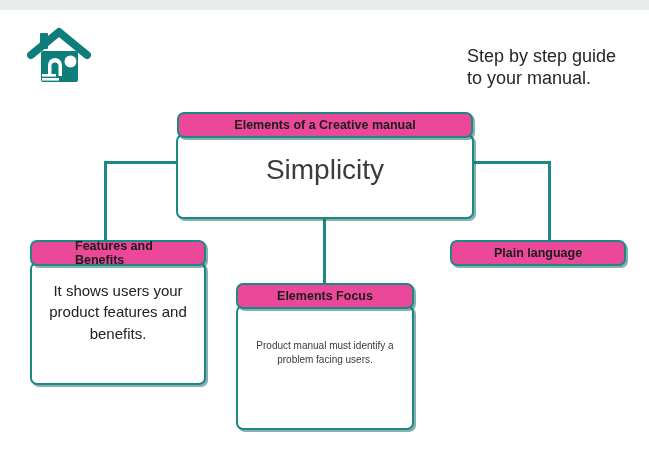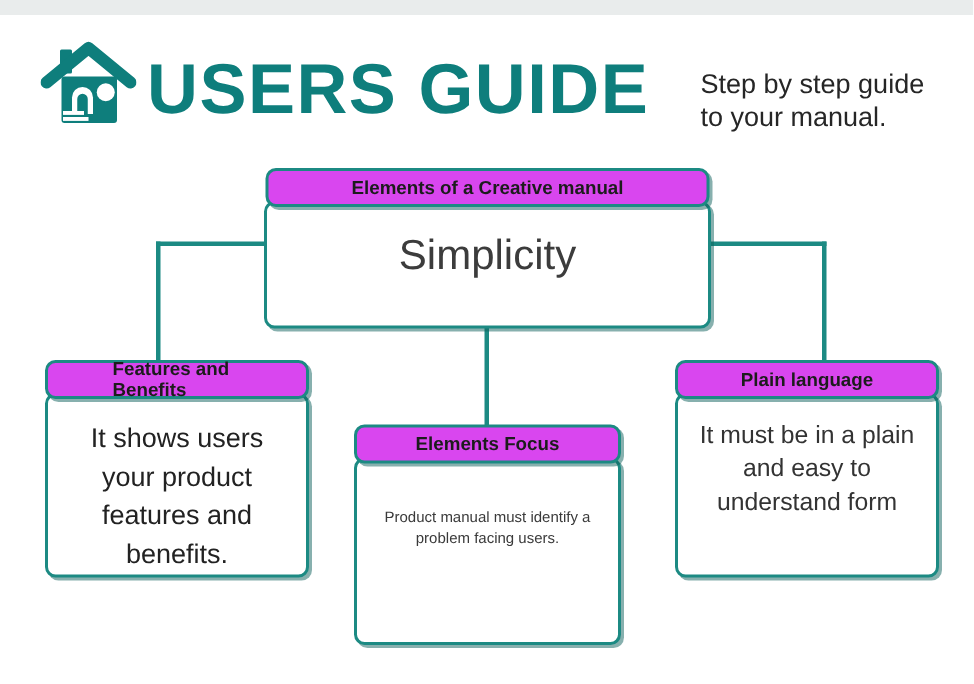--- a/index.html
+++ b/index.html
@@ -21,21 +21,21 @@
     position:absolute;left:98px;top:31px;width:330px;
     font-size:47px;font-weight:bold;letter-spacing:1px;color:var(--accent);
     white-space:nowrap;
   }
   .subtitle{
     position:absolute;left:467px;top:46px;width:175px;
     font-size:18px;line-height:1.22;color:var(--text-dark);
   }
   .node-header{
     position:absolute;box-sizing:border-box;z-index:3;
-    background:#d946ef;border:2px solid var(--border);border-radius:7px;
+    background:#ec4899;border:2px solid var(--border);border-radius:7px;
     box-shadow:2px 2px 0 var(--shadow);
     display:flex;align-items:center;justify-content:center;
     font-size:12.5px;font-weight:bold;color:#1c1c1c;
   }
   .node-body{
     position:absolute;box-sizing:border-box;z-index:2;
     background:#fff;border:2px solid var(--border);border-radius:7px;
     box-shadow:2px 2px 0 var(--shadow);
     color:var(--text-body);text-align:center;
   }
@@ -50,21 +50,21 @@
 
   .conn-left-h{left:104px;top:161px;width:74px;height:3px;}
   .conn-left-v{left:104px;top:161px;width:3px;height:81px;}
   .conn-right-h{left:471px;top:161px;width:80px;height:3px;}
   .conn-right-v{left:548px;top:161px;width:3px;height:81px;}
   .conn-center-v{left:323px;top:217px;width:3px;height:68px;}
 
   .left-header{left:30px;top:240px;width:176px;height:26px;padding-left:43px;}
   .left-body{
     left:30px;top:262px;width:176px;height:123px;
-    padding:16px 12px 0 12px;font-size:18px;line-height:1.42;color:#222;
+    padding:16px 12px 0 12px;font-size:15px;line-height:1.42;color:#222;
   }
   .mid-header{left:236px;top:283px;width:178px;height:26px;}
   .mid-body{
     left:236px;top:305px;width:178px;height:125px;
     padding:32px 10px 0 10px;font-size:10px;line-height:1.4;
   }
   .right-header{left:450px;top:240px;width:176px;height:26px;}
   .right-body{
     left:450px;top:262px;width:176px;height:123px;
     padding:15px 7px 0 7px;font-size:16.5px;line-height:1.35;color:#333;
@@ -81,21 +81,20 @@
     <rect x="13" y="9" width="8" height="16" rx="1" fill="#0e7e7c"></rect>
     <rect x="14" y="27" width="37" height="31" rx="2" fill="#0e7e7c"></rect>
     <path d="M4 31 L32 8 L60 31" fill="none" stroke="#0e7e7c" stroke-width="8" stroke-linecap="round" stroke-linejoin="round"></path>
     <path d="M21 52 v-11 a7 7 0 0 1 14 0 v11 z" fill="#ffffff"></path>
     <path d="M24.5 52 v-10 a3.5 3.5 0 0 1 7 0 v10 z" fill="#0e7e7c"></path>
     <circle cx="43.5" cy="37.5" r="6" fill="#ffffff"></circle>
     <rect x="15" y="50" width="14" height="2.6" fill="#ffffff"></rect>
     <rect x="15" y="54" width="17" height="2.6" fill="#ffffff"></rect>
   </svg>
 
-  <div class="brand-title">USERS GUIDE</div>
 
   <div class="subtitle">
     <div>Step by step guide</div>
     <div>to your manual.</div>
   </div>
 
   <div class="connector conn-left-h"></div>
   <div class="connector conn-left-v"></div>
   <div class="connector conn-right-h"></div>
   <div class="connector conn-right-v"></div>
@@ -104,15 +103,14 @@
   <div class="node-header root-header">Elements of a Creative manual</div>
   <div class="node-body root-body">Simplicity</div>
 
   <div class="node-header left-header">Features and Benefits</div>
   <div class="node-body left-body">It shows users your product features and benefits.</div>
 
   <div class="node-header mid-header">Elements Focus</div>
   <div class="node-body mid-body">Product manual must  identify a problem facing users.</div>
 
   <div class="node-header right-header">Plain language</div>
-  <div class="node-body right-body">It must be in a plain and easy to understand form</div>
 
 </div>
 
 </body></html>

